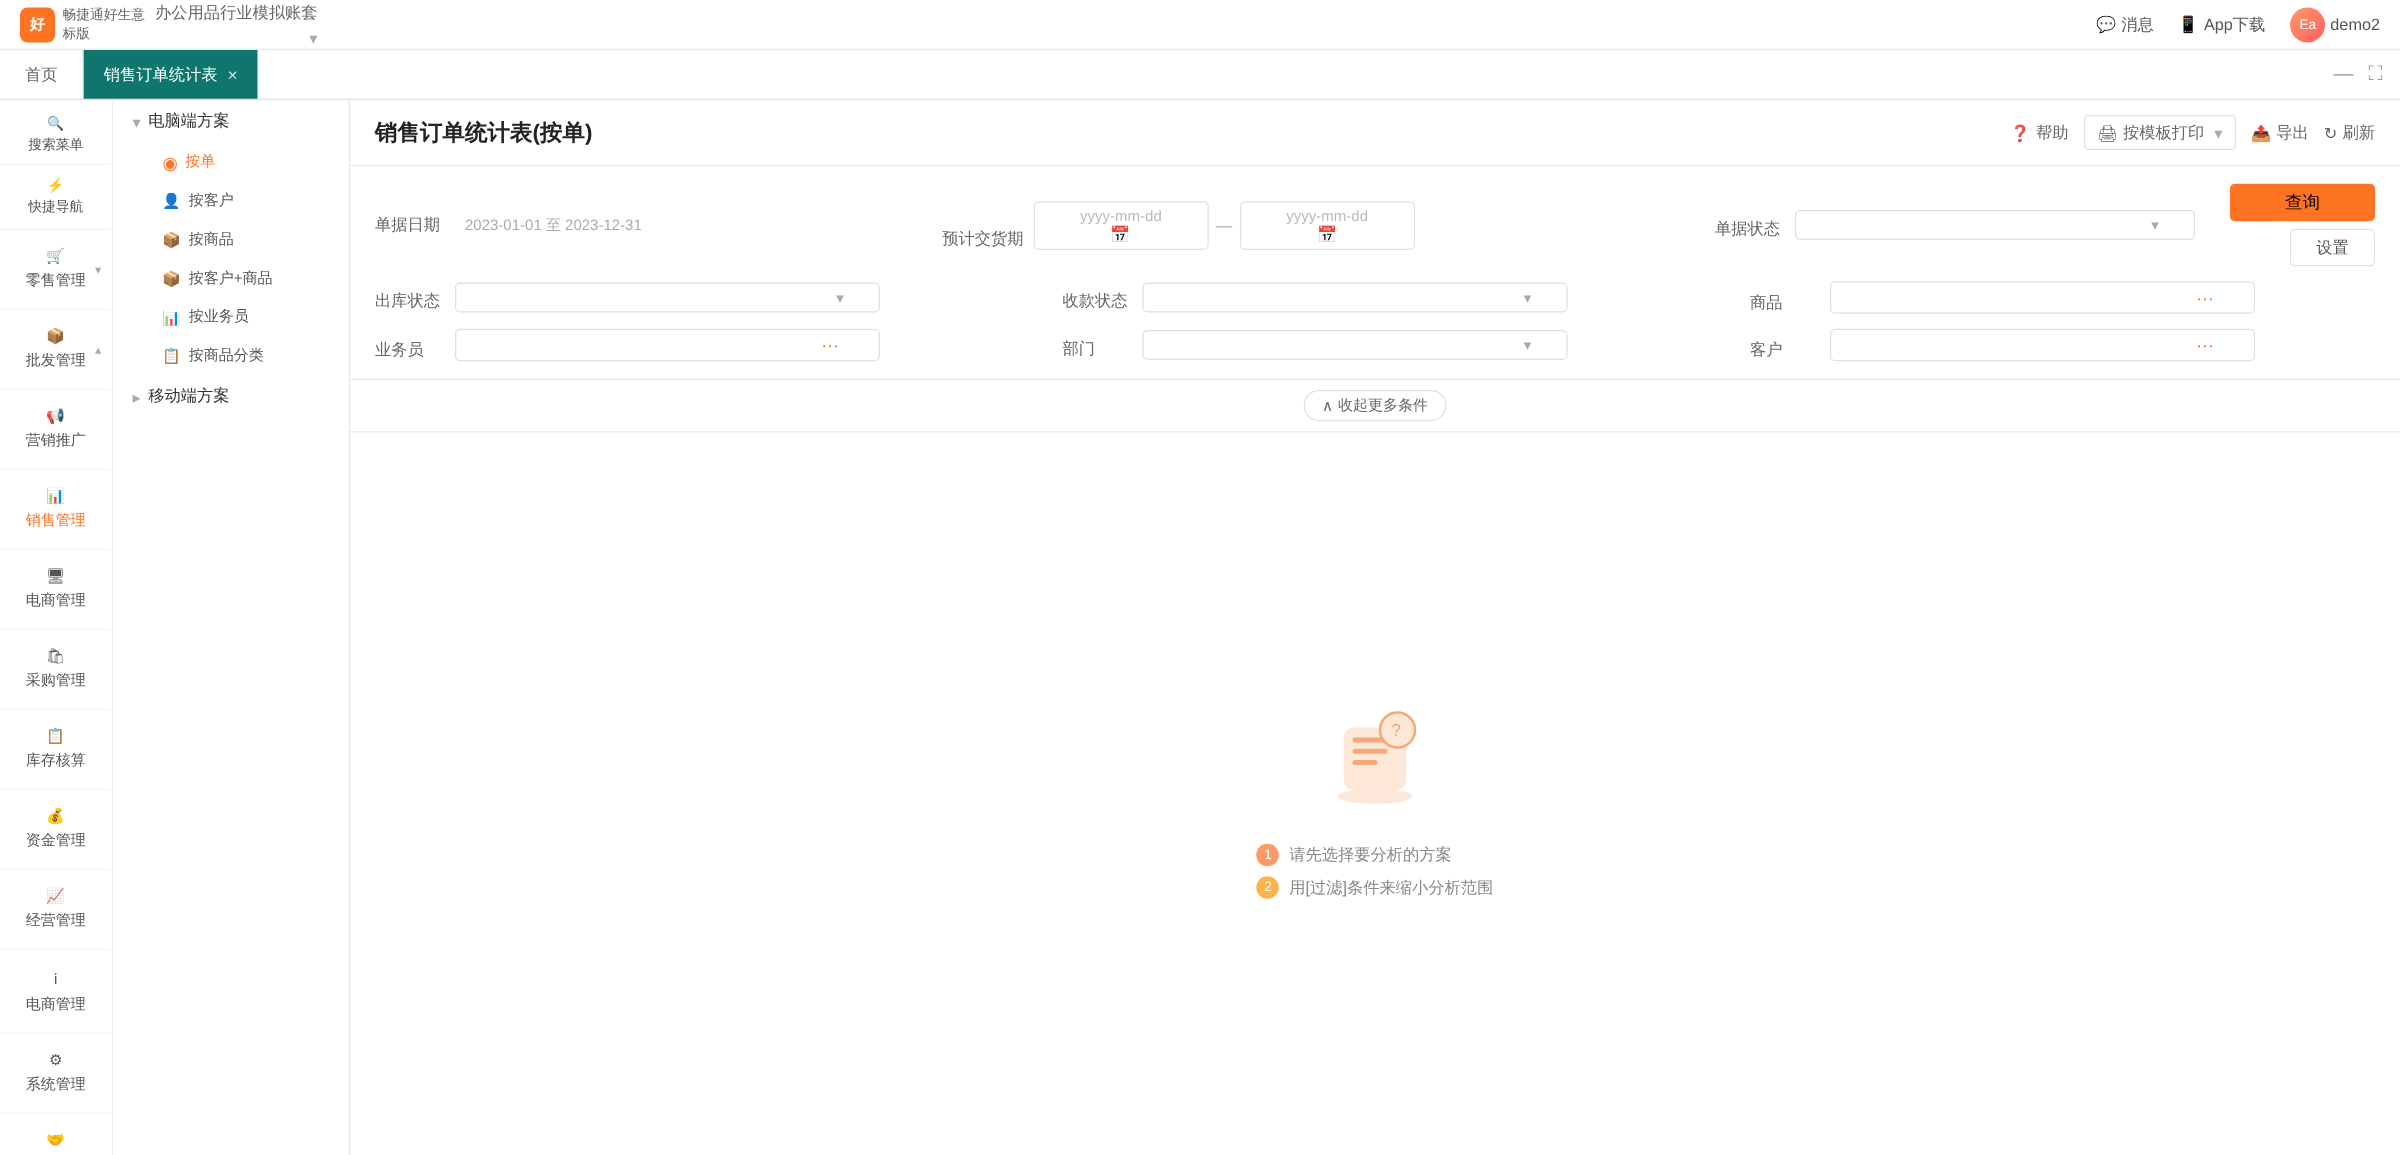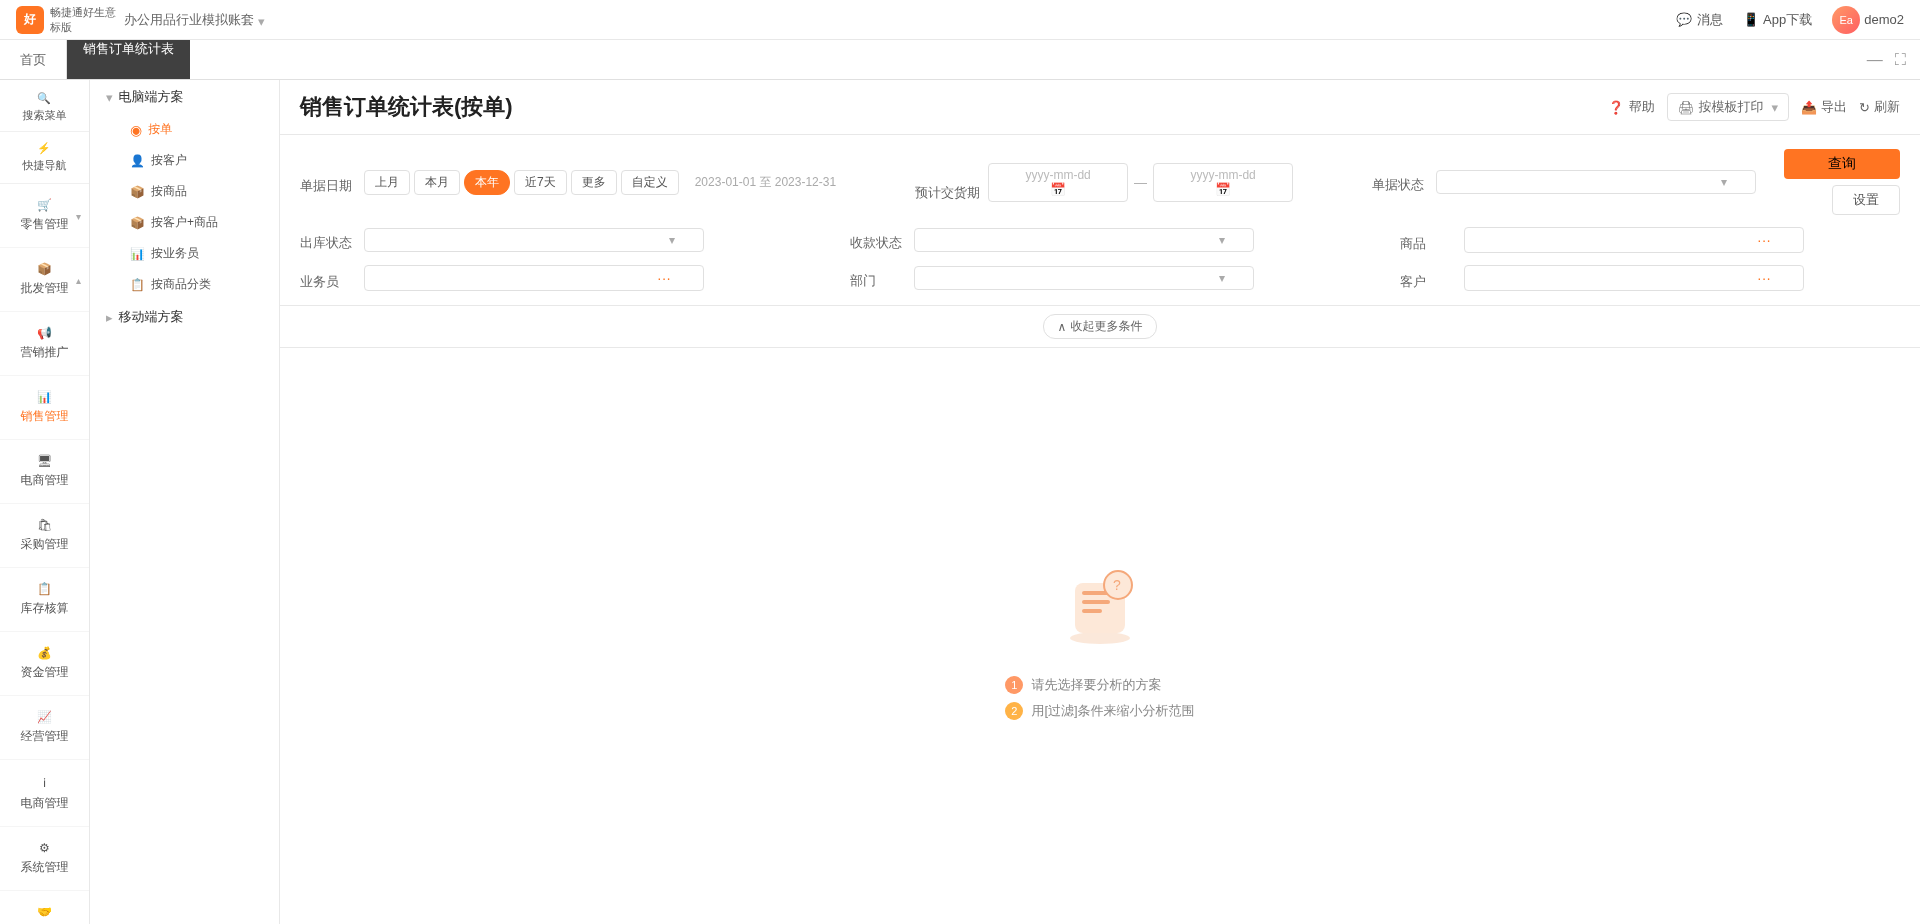--- a/index.html
+++ b/index.html
@@ -4,29 +4,29 @@
   <style>
     * { box-sizing: border-box; margin: 0; padding: 0; }
     body { font-family: 'Microsoft YaHei', 'PingFang SC', sans-serif; font-size: 13px; background: #f0f2f5; color: #333; display: flex; flex-direction: column; height: 100vh; overflow: hidden; }
 
     
     .topbar { background: #fff; height: 40px; display: flex; align-items: center; padding: 0 16px; border-bottom: 1px solid #e8e8e8; justify-content: space-between; }
     .topbar-left { display: flex; align-items: center; gap: 8px; }
     .logo-area { display: flex; align-items: center; gap: 6px; }
     .logo-icon { width: 28px; height: 28px; background: #ff7422; border-radius: 6px; display: flex; align-items: center; justify-content: center; color: #fff; font-size: 12px; font-weight: bold; }
     .logo-text { font-size: 11px; color: #666; line-height: 1.3; }
-    .breadcrumb-area { display: flex; align-items: flex-end; gap: 4px; color: #666; font-size: 13px; }
+    .breadcrumb-area { display: flex; align-items: flex-end; gap: 4px; color: #666; font-size: 13px; flex-direction: column; }
     .topbar-right { display: flex; align-items: center; gap: 20px; color: #555; font-size: 13px; }
     .topbar-right-item { display: flex; align-items: center; gap: 4px; cursor: pointer; }
     .avatar { width: 28px; height: 28px; border-radius: 50%; background: linear-gradient(135deg, #ff9966, #ff5e62); display: flex; align-items: center; justify-content: center; color: #fff; font-size: 11px; }
 
     
     .tabbar { background: #fff; height: 40px; display: flex; align-items: stretch; border-bottom: 1px solid #e0e0e0; padding: 0 0; }
     .tab-home { padding: 0 20px; display: flex; align-items: center; color: #666; font-size: 13px; cursor: pointer; border-right: 1px solid #e0e0e0; }
-    .tab-active { background: #404040; color: #fff; padding: 0 16px; display: flex; align-items: center; gap: 20px; font-size: 13px; cursor: pointer; flex-direction: column; }
+    .tab-active { background: #0f766e; color: #fff; padding: 0 16px; display: flex; align-items: center; gap: 8px; font-size: 13px; cursor: pointer; }
     .tab-close { color: rgba(255,255,255,0.8); font-size: 14px; cursor: pointer; line-height: 1; }
     .tabbar-actions { margin-left: auto; display: flex; align-items: center; padding: 0 12px; gap: 8px; }
     .tab-win-btn { color: #999; font-size: 16px; cursor: pointer; padding: 2px; }
 
     
     .main-layout { display: flex; flex: 1; overflow: hidden; }
 
     
     .sidebar { width: 90px; background: #fff; border-right: 1px solid #e8e8e8; display: flex; flex-direction: column; overflow-y: auto; }
     .sidebar-item { padding: 14px 8px; text-align: center; font-size: 12px; color: #555; cursor: pointer; border-bottom: 1px solid #f5f5f5; display: flex; flex-direction: column; align-items: center; gap: 4px; position: relative; }
@@ -45,21 +45,21 @@
     .tree-item { padding: 8px 12px 8px 16px; font-size: 13px; color: #333; cursor: pointer; display: flex; align-items: center; gap: 6px; }
     .tree-child { padding-left: 28px; }
     .tree-child-item { padding: 7px 12px; font-size: 12px; color: #555; cursor: pointer; display: flex; align-items: center; gap: 6px; }
     .tree-child-item.active { color: #ff7422; }
 
     
     .right-main { flex: 1; display: flex; flex-direction: column; overflow: hidden; }
 
     
     .page-header { background: #fff; padding: 12px 20px; display: flex; align-items: center; justify-content: space-between; border-bottom: 1px solid #e8e8e8; }
-    .page-title { font-size: 22px; font-weight: 600; color: #222; }
+    .page-title { font-size: 18px; font-weight: 600; color: #222; }
     .page-actions { display: flex; align-items: center; gap: 12px; font-size: 13px; color: #666; }
     .page-action-item { display: flex; align-items: center; gap: 4px; cursor: pointer; }
     .btn-template-print { display: flex; align-items: center; gap: 4px; border: 1px solid #e0e0e0; padding: 4px 10px; border-radius: 4px; cursor: pointer; color: #666; }
 
     
     .filter-area { background: #fff; padding: 14px 20px; border-bottom: 1px solid #e8e8e8; }
     .filter-row { display: flex; align-items: center; gap: 16px; margin-bottom: 12px; flex-wrap: wrap; }
     .filter-row:last-child { margin-bottom: 0; }
     .filter-label { font-size: 13px; color: #666; white-space: nowrap; min-width: 56px; }
     .date-btns { display: flex; align-items: center; gap: 4px; }
@@ -275,28 +275,20 @@
             <span>刷新</span>
           </div>
         </div>
       </div>
 
       <div class="filter-area">
 
         <div class="filter-row">
           <div class="filter-item-fixed">
             <span class="filter-label">单据日期</span>
-            <div class="date-btns">
-              <button class="date-btn">上月</button>
-              <button class="date-btn">本月</button>
-              <button class="date-btn active-orange">本年</button>
-              <button class="date-btn">近7天</button>
-              <button class="date-btn">更多</button>
-              <button class="date-btn">自定义</button>
-            </div>
           </div>
           <div class="filter-item-fixed">
             <span class="date-range-text">2023-01-01 至 2023-12-31</span>
           </div>
           <div class="filter-spacer"></div>
           <div class="filter-item-fixed">
             <span class="filter-label">预计交货期</span>
             <div class="date-input-group">
               <div class="date-input">
                 <span class="date-input-placeholder">yyyy-mm-dd</span>

